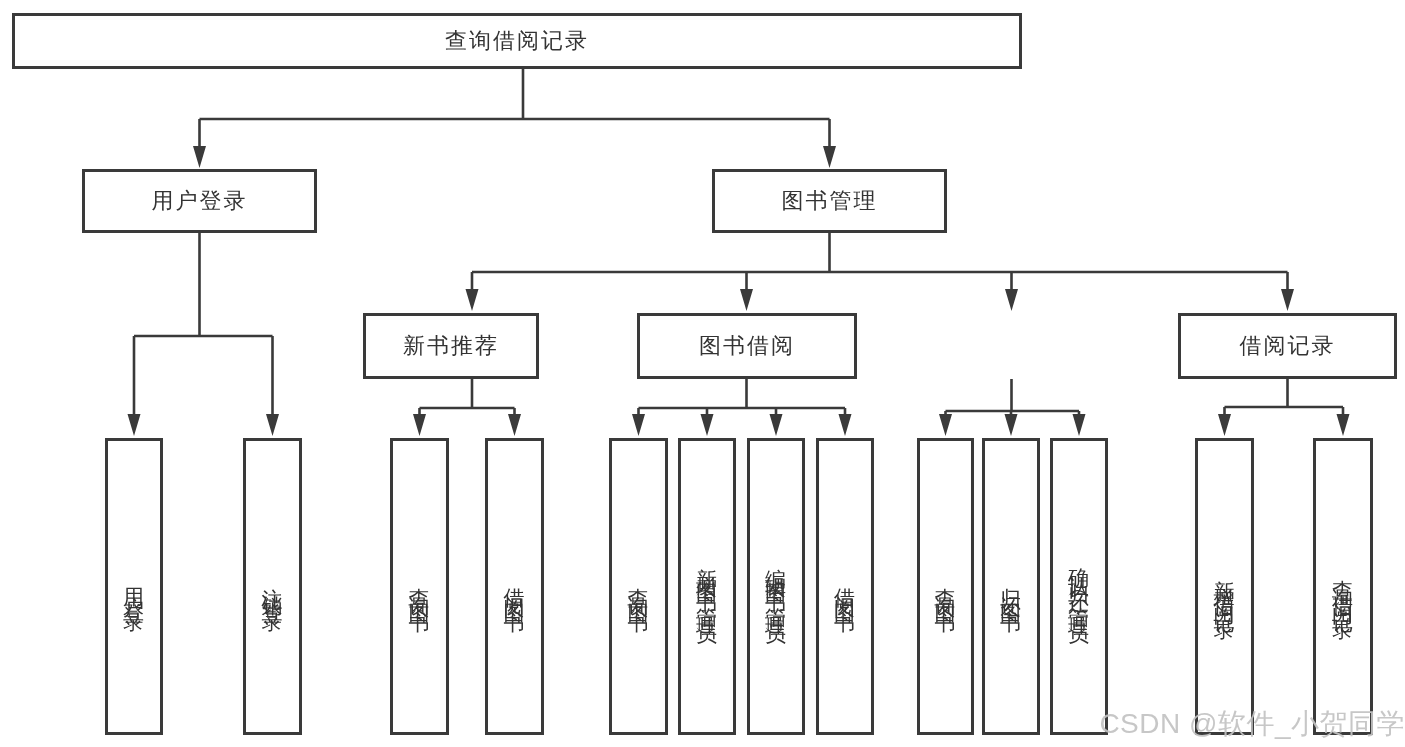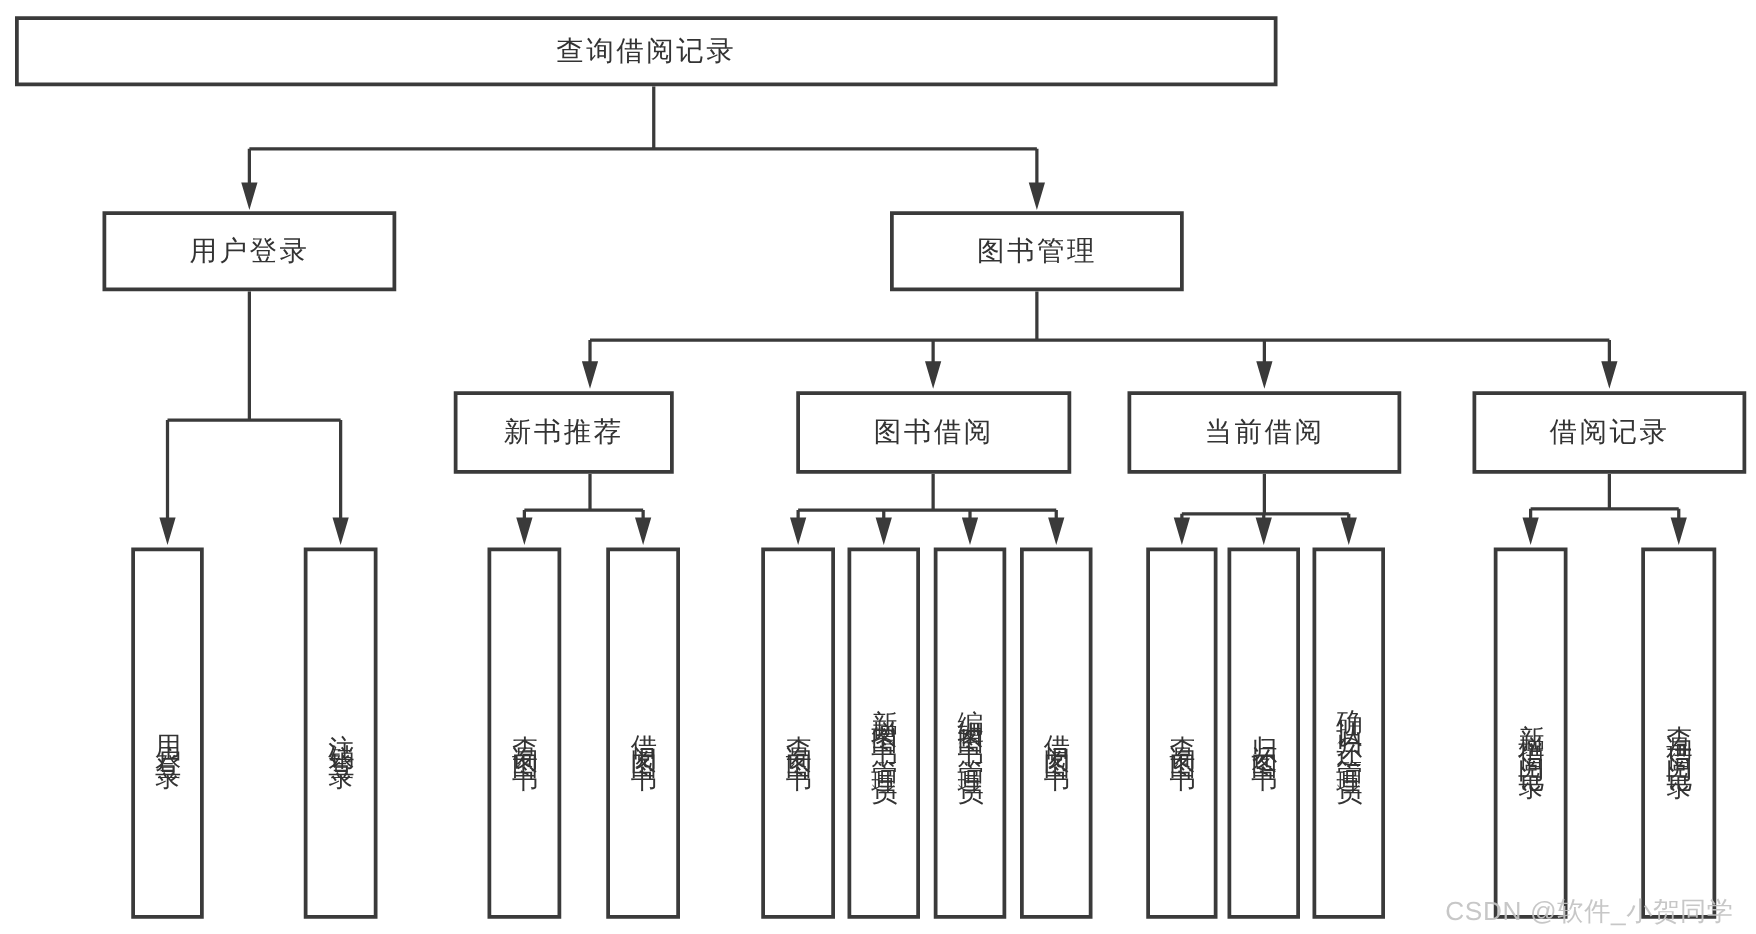--- a/index.html
+++ b/index.html
@@ -50,23 +50,23 @@
   }
   .vnode {
     font-size: 21px;
     writing-mode: vertical-rl;
     text-orientation: mixed;
     letter-spacing: 8px;
     line-height: 1;
   }
   .watermark {
     position: absolute;
-    right: 18px;
+    right: 0;
     bottom: 4px;
-    font-size: 21px;
+    font-size: 28px;
     letter-spacing: 0.5px;
     color: var(--watermark);
     opacity: 0.92;
     white-space: nowrap;
     z-index: 5;
   }
 </style>
 </head>
 <body>
 
@@ -129,21 +129,20 @@
       M1343 436 L1336.5 414 H1349.5 Z"></path>
   </svg>
 
   <div class="node hnode" style="left:12px; top:13px; width:1010px; height:56px;">查询借阅记录</div>
 
   <div class="node hnode" style="left:82px; top:169px; width:235px; height:64px;">用户登录</div>
   <div class="node hnode" style="left:712px; top:169px; width:235px; height:64px;">图书管理</div>
 
   <div class="node hnode" style="left:363px; top:313px; width:176px; height:66px;">新书推荐</div>
   <div class="node hnode" style="left:637px; top:313px; width:220px; height:66px;">图书借阅</div>
-  <div class="node hnode" style="left:902px; top:313px; width:219px; height:66px;">当前借阅</div>
   <div class="node hnode" style="left:1178px; top:313px; width:219px; height:66px;">借阅记录</div>
 
   <div class="node vnode" style="left:105px; top:438px; width:58px; height:297px;">用户登录</div>
   <div class="node vnode" style="left:243px; top:438px; width:59px; height:297px;">注销登录</div>
 
   <div class="node vnode" style="left:390px; top:438px; width:59px; height:297px;">查询图书</div>
   <div class="node vnode" style="left:485px; top:438px; width:59px; height:297px;">借阅图书</div>
 
   <div class="node vnode" style="left:609px; top:438px; width:59px; height:297px;">查询图书</div>
   <div class="node vnode" style="left:678px; top:438px; width:58px; height:297px;">新增图书（管理员）</div>

